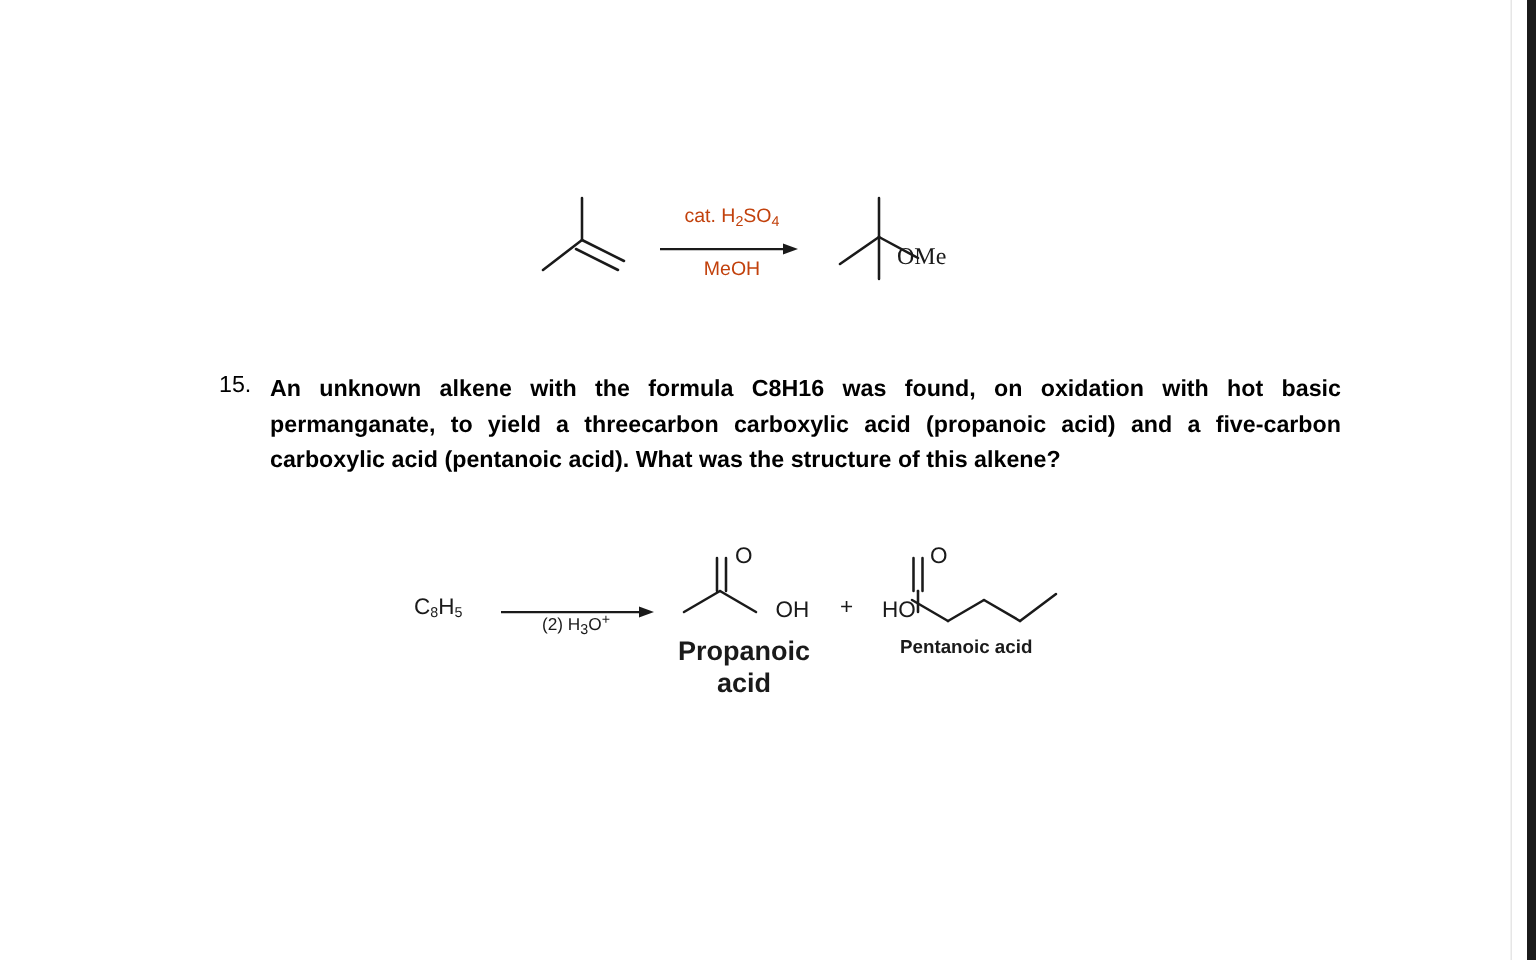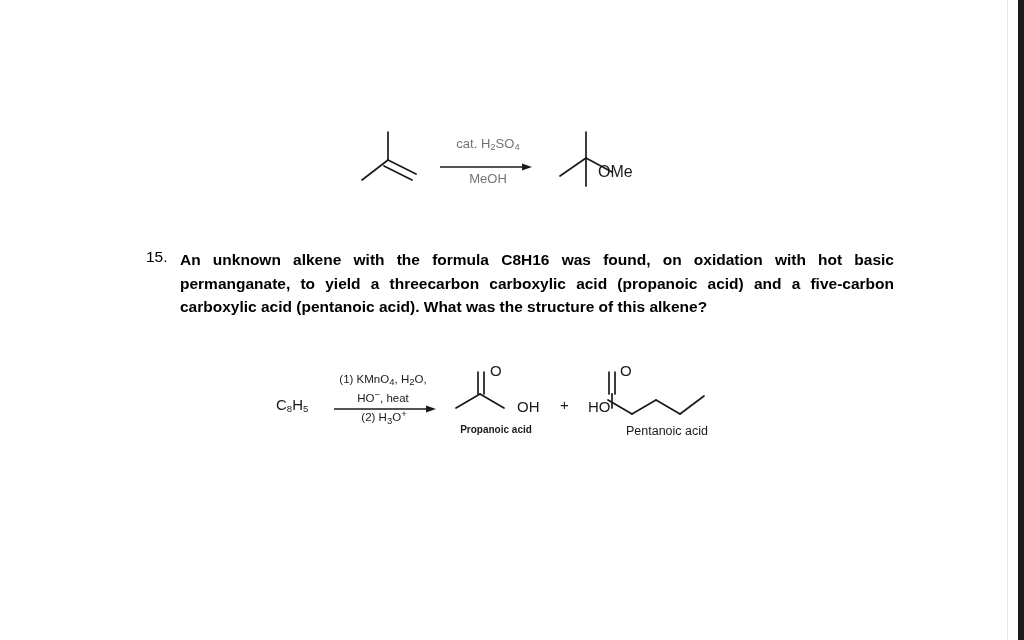--- a/index.html
+++ b/index.html
@@ -64,41 +64,41 @@
 
   .cond14 {
     position: absolute;
     left: 440px;
     top: 136px;
     width: 96px;
     text-align: center;
     font-family: "Liberation Sans", sans-serif;
     font-size: 13px;
     line-height: 1.25;
-    color: #737373;
+    color: #c2410c;
   }
   .cond14 .top { margin-bottom: 2px; }
   .cond14 .bot { margin-top: 3px; }
   sub { font-size: 9.5px; vertical-align: -0.25em; }
   sup { font-size: 9.5px; vertical-align: .45em; }
 
   .arrow14 {
     position: absolute;
     left: 440px;
     top: 158px;
     width: 92px;
     height: 10px;
   }
   .ome-label {
     position: absolute;
     left: 598px;
     top: 163px;
     font-size: 16px;
     color: #1a1a1a;
-    font-family: Liberation Sans, sans-serif;
+    font-family: Liberation Serif, serif;
   }
 
   
   .q15 {
     position: absolute;
     left: 146px;
     top: 248px;
     width: 748px;
   }
   .q15-body {
@@ -189,32 +189,32 @@
     top: 362px;
     font-size: 15px;
     color: #1a1a1a;
   }
   .cap1 {
     position: absolute;
     left: 444px;
     top: 424px;
     width: 104px;
     text-align: center;
-    font-size: 10px;
+    font-size: 18px;
     font-weight: bold;
     color: #1a1a1a;
   }
   .cap2 {
     position: absolute;
     left: 600px;
     top: 424px;
     width: 108px;
-    text-align: right;
+    text-align: left;
     font-size: 12.5px;
-    font-weight: normal;
+    font-weight: bold;
     color: #1a1a1a;
   }
   .struct-svg { position: absolute; left: 0; top: 0; }
 </style>
 </head>
 <body>
 
 <div class="page">
 
 
@@ -253,24 +253,20 @@
 
   <div class="q15">
     <div class="q15-num">15.</div>
     <div class="q15-body q15-para">An unknown alkene with the formula C8H16 was found, on oxidation with hot basic permanganate, to yield a threecarbon carboxylic acid (propanoic acid) and a five-carbon carboxylic acid (pentanoic acid). What was the structure of this alkene?</div>
   </div>
 
   <div class="formula15">
     C<sub>8</sub>H<sub>5</sub>
   </div>
 
-  <div class="cond15">
-    <div class="l1">(1) KMnO<sub>4</sub>, H<sub>2</sub>O,</div>
-    <div class="l2">HO<sup>−</sup>, heat</div>
-  </div>
   <div class="arrow15">
     <svg width="102" height="10" viewBox="0 0 102 10">
       <line x1="0" y1="5" x2="94" y2="5" stroke="#1a1a1a" stroke-width="1.5"></line>
       <polygon points="102,5 92,1.4 92,8.6" fill="#1a1a1a"></polygon>
     </svg>
   </div>
   <div class="cond15" style="top:404px;">
     <div class="l3">(2) H<sub>3</sub>O<sup>+</sup></div>
   </div>
 

